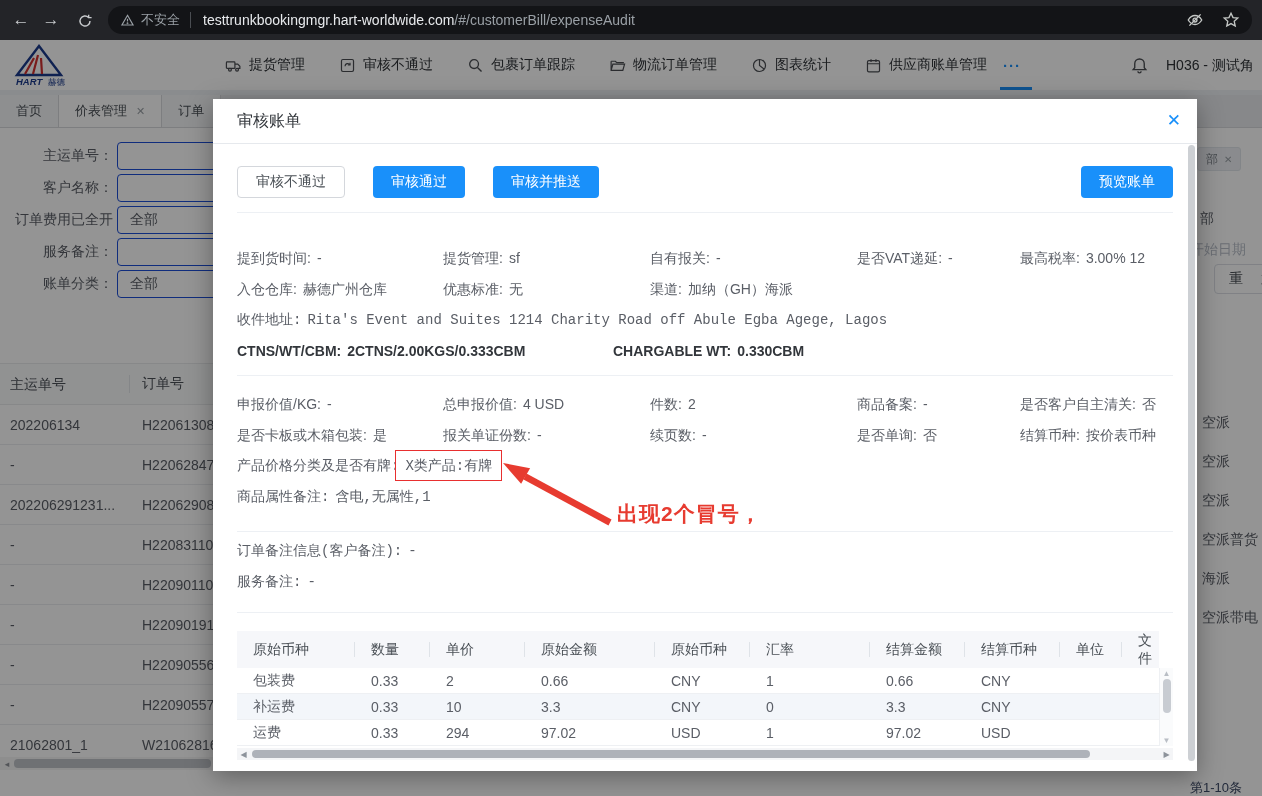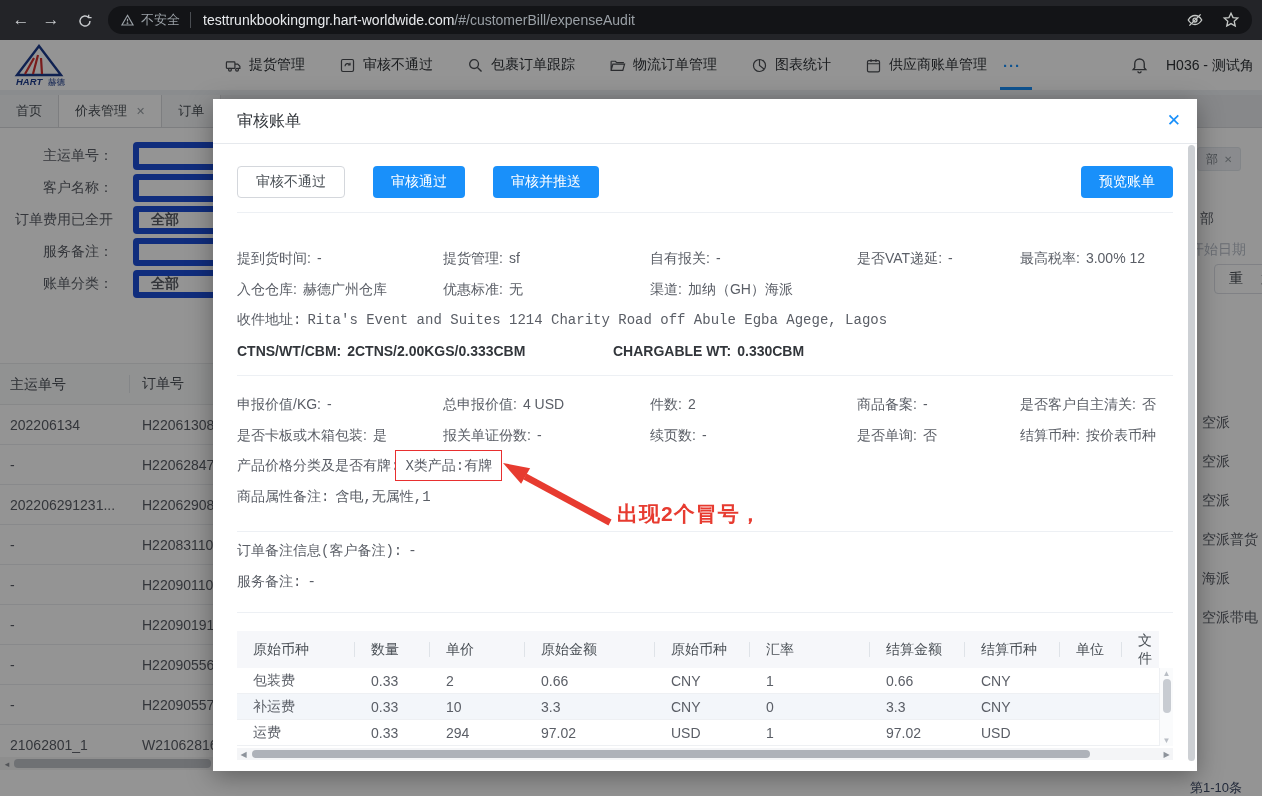--- a/index.html
+++ b/index.html
@@ -34,22 +34,22 @@
   .user{position:absolute;left:1166px;top:17px;font-size:14px;color:#2f3337;white-space:nowrap;}
   .tabstrip{position:absolute;top:55px;left:0;width:100%;height:32px;background:#e9ebee;
             display:flex;border-bottom:1px solid #d8dadd;}
   .wtab{height:32px;display:flex;align-items:center;padding:0 16px;font-size:13px;color:#4a5056;
         background:#f5f6f8;border-right:1px solid #d8dadd;cursor:pointer;white-space:nowrap;}
   .wtab.active{background:#fff;}
   .tabx{font-size:11px;color:#9aa0a6;margin-left:9px;}
   .filters{position:absolute;top:87px;left:0;width:300px;padding-top:15px;}
   .f-row{display:flex;align-items:center;height:28px;margin-bottom:4px;}
   .f-lbl{width:113px;text-align:right;font-size:14px;color:#5a5e66;flex:0 0 auto;}
-  .f-ctl{margin-left:20px;width:140px;height:28px;border:6px solid #1d4ed8;border-radius:4px;
-         background:#fff;display:flex;align-items:center;padding-left:12px;box-sizing:border-box;font-weight:bold;}
+  .f-ctl{margin-left:4px;width:140px;height:28px;border:1px solid #1d4ed8;border-radius:4px;
+         background:#fff;display:flex;align-items:center;padding-left:12px;box-sizing:border-box;}
   .f-val{font-size:14px;color:#5a5e66;}
   .bg-table{position:absolute;top:323px;left:0;width:280px;}
   .bg-thead{height:40px;display:flex;align-items:center;background:#fafbfc;font-size:14px;color:#4a5056;
             border-top:1px solid #e8eaec;border-bottom:1px solid #e8eaec;}
   .bg-thead .c1{width:130px;padding-left:10px;box-sizing:border-box;border-right:1px solid #e4e7ea;height:18px;line-height:18px;}
   .bg-thead .c2{padding-left:12px;}
   .bg-trow{height:39px;display:flex;align-items:center;border-bottom:1px solid #ebedf0;
            font-size:14px;color:#5a5e66;cursor:pointer;}
   .bg-trow .c1{width:130px;padding-left:10px;box-sizing:border-box;white-space:nowrap;overflow:hidden;}
   .bg-trow .c2{padding-left:12px;white-space:nowrap;}

